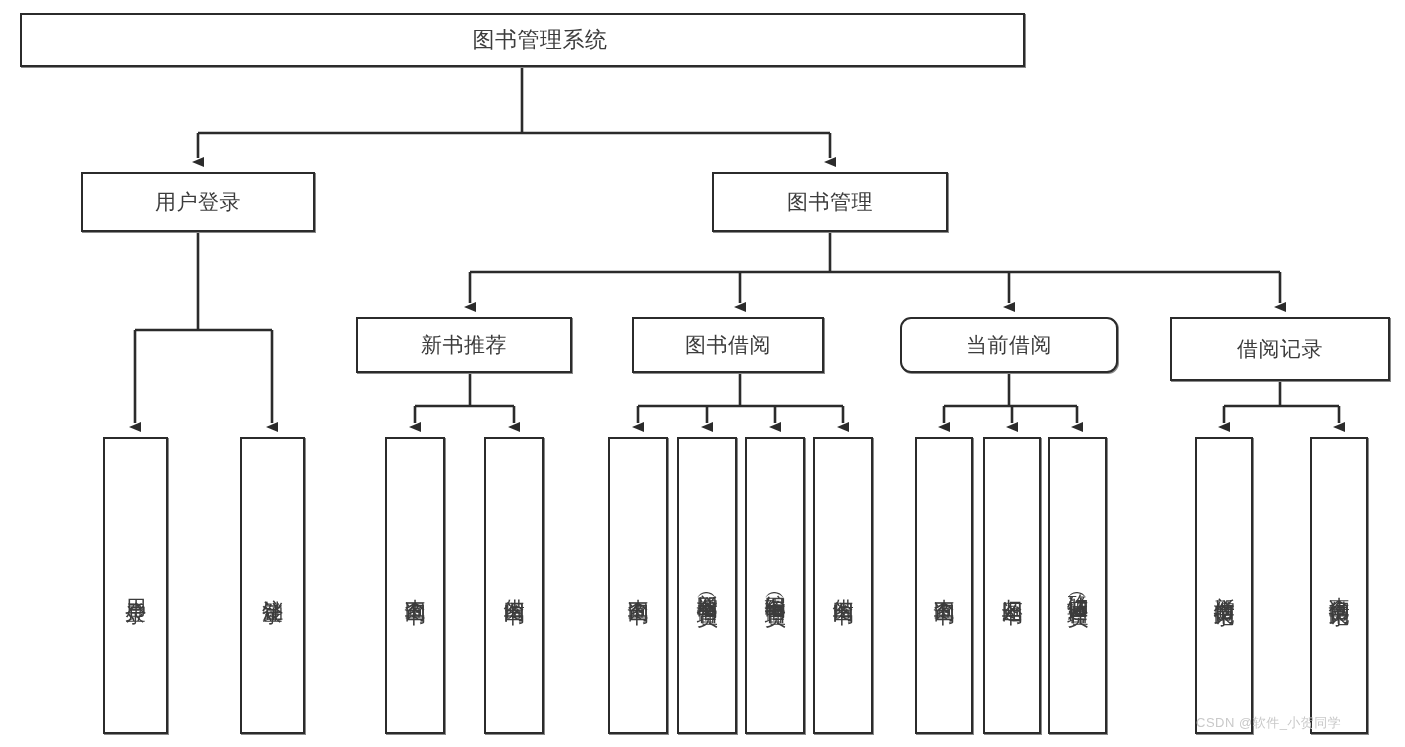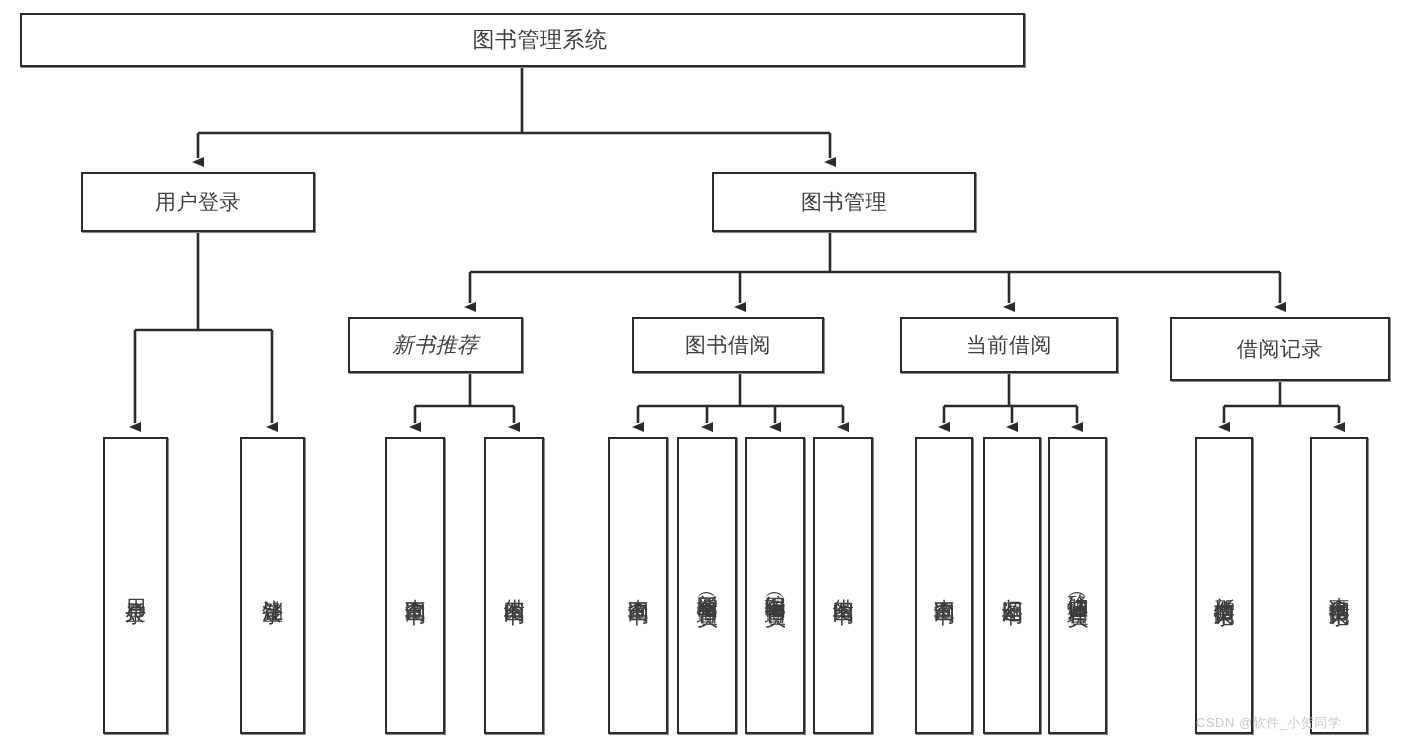--- a/index.html
+++ b/index.html
@@ -136,31 +136,31 @@
     </g>
   </svg>
 
   <div class="node root" style="left:20px; top:13px; width:1005px; height:54px;padding-left:35px;">
     <span>图书管理系统</span>
   </div>
 
   <div class="node lvl2" style="left:81px; top:172px; width:234px; height:60px;">
     <span>用户登录</span>
   </div>
-  <div class="node lvl2" style="left:712px; top:172px; width:264px; height:60px;">
+  <div class="node lvl2" style="left:712px; top:172px; width:236px; height:60px;">
     <span>图书管理</span>
   </div>
 
-  <div class="node lvl3" style="left:348px; top:317px; width:175px; height:56px;font-style:italic;">
+  <div class="node lvl3" style="left:356px; top:317px; width:216px; height:56px;">
     <span>新书推荐</span>
   </div>
   <div class="node lvl3" style="left:632px; top:317px; width:192px; height:56px;">
     <span>图书借阅</span>
   </div>
-  <div class="node lvl3" style="left:900px; top:317px; width:218px; height:56px;">
+  <div class="node lvl3" style="left:900px; top:317px; width:218px; height:56px;border-radius:11px;">
     <span>当前借阅</span>
   </div>
   <div class="node lvl3" style="left:1170px; top:317px; width:220px; height:64px;">
     <span>借阅记录</span>
   </div>
 
   <div class="node leaf" style="left:103px; top:437px; width:65px; height:297px;">
     <span class="vtext">用户登录</span>
   </div>
   <div class="node leaf" style="left:240px; top:437px; width:65px; height:297px;">

